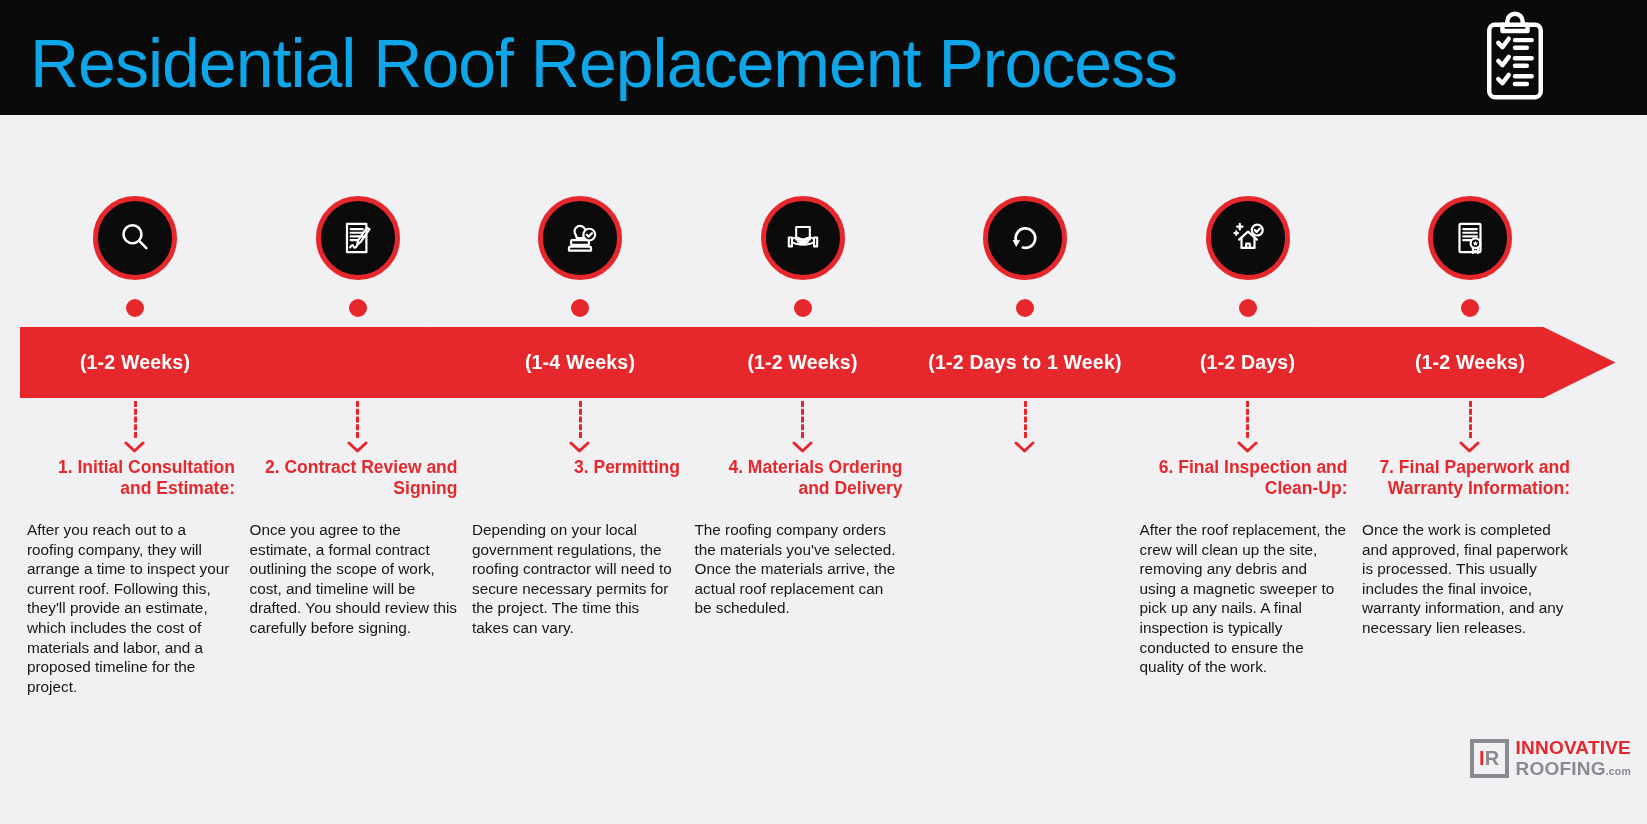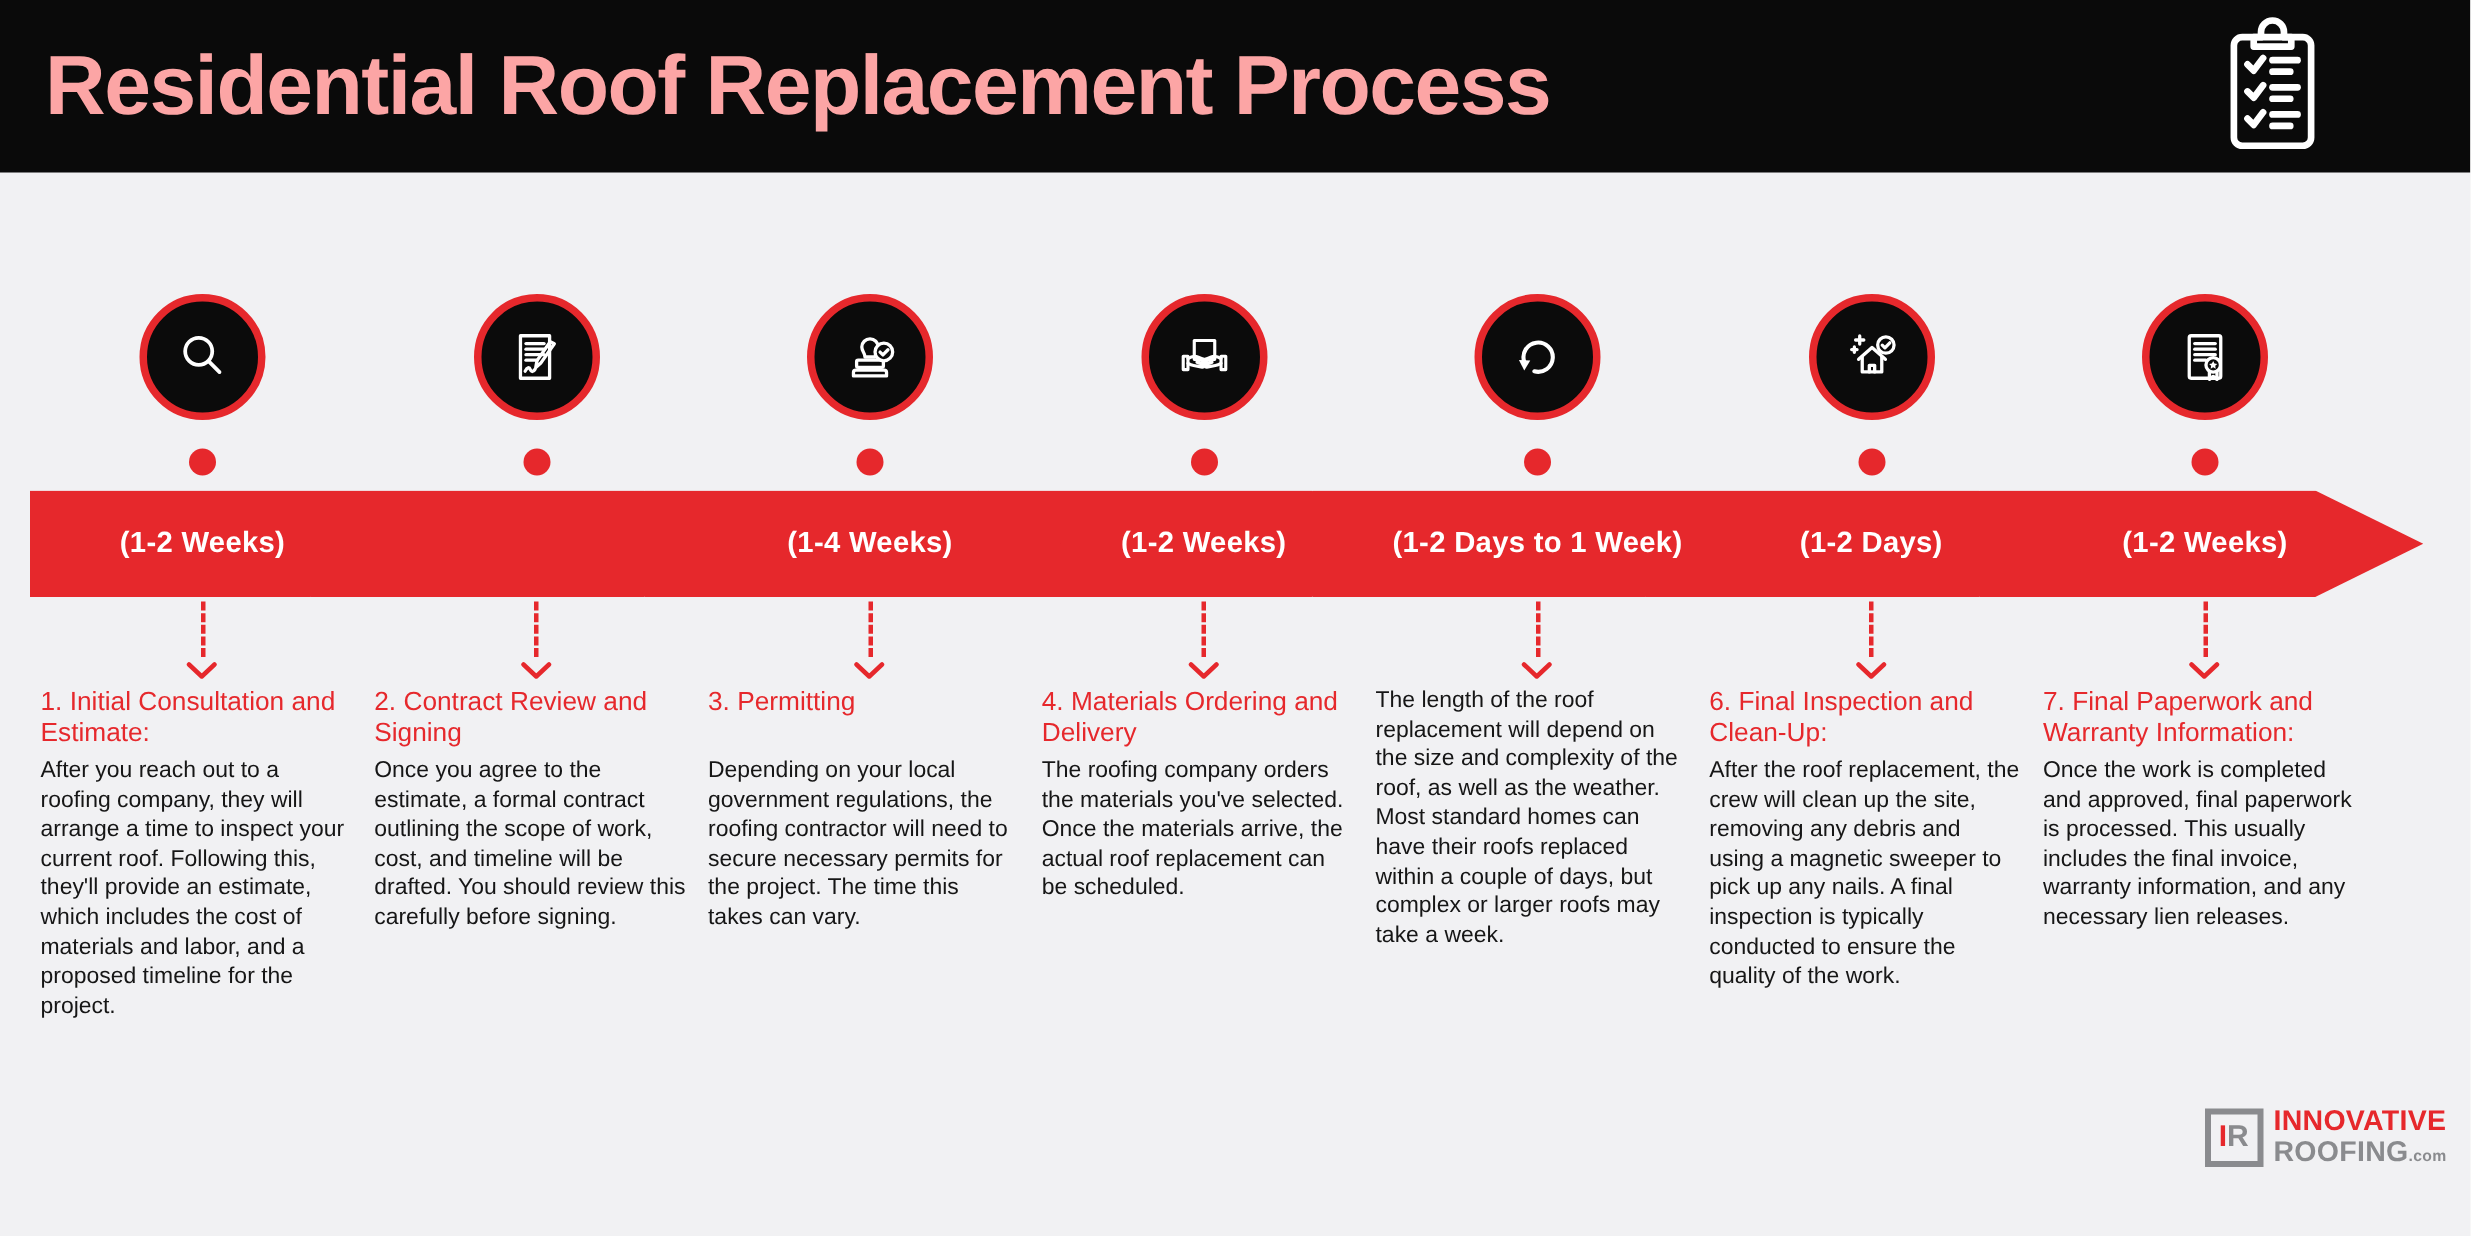--- a/index.html
+++ b/index.html
@@ -8,21 +8,21 @@
     --bg: #F1F1F3;
     --gray: #8A8B8E;
   }
   *{ margin:0; padding:0; box-sizing:border-box; }
   html,body{ width:1647px; height:824px; }
   body{ font-family:"Liberation Sans","DejaVu Sans",sans-serif; background:#fff; }
   .canvas{ position:relative; width:1647px; height:824px; background:var(--bg); overflow:hidden; }
 
   
   .header{ position:absolute; left:0; top:0; width:1647px; height:115px; background:var(--ink); }
-  .title{ position:absolute; left:30px; top:24px; color:#fca5a5; font-size:56px; font-weight:bold; letter-spacing:-1px; white-space:nowrap; }
+  .title{ position:absolute; left:30px; top:24px; color:#0ea5e9; font-size:68px; font-weight:normal; letter-spacing:-1px; white-space:nowrap; }
   .clipboard{ position:absolute; right:100px; top:11px; }
 
   
   .step-circle{ position:absolute; top:196px; width:84px; height:84px; border-radius:50%;
     background:#0B0B0B; border:5px solid var(--red); display:flex; align-items:center; justify-content:center; }
 
   .dot{ position:absolute; top:299px; width:18px; height:18px; border-radius:50%; background:var(--red); }
 
   
   .band{ position:absolute; left:0; top:327px; width:1647px; height:91px; }
@@ -33,21 +33,21 @@
   .band-label{ position:absolute; top:0; height:71px; width:200px; z-index:40;
     display:flex; align-items:center; justify-content:center;
     color:#fff; font-size:19.5px; font-weight:bold; letter-spacing:.2px; white-space:nowrap; }
 
   
   .dash{ position:absolute; top:401px; width:0; height:37px; border-left:3px dashed var(--red); }
   .chev{ position:absolute; top:441px; }
 
   
   .col{ position:absolute; top:457px; width:208px; }
-  .col h3{ color:var(--red); font-size:17.5px; line-height:21px; font-weight:normal; min-height:47px; margin-bottom:0; }
+  .col h3{ color:var(--red); font-size:17.5px; line-height:21px; font-weight:bold; min-height:47px; margin-bottom:16px;text-align:right; }
   .col p{ color:#161616; font-size:15.3px; line-height:19.6px; font-weight:500; }
 
   
   .brand{ position:absolute; right:16px; bottom:46px; display:flex; align-items:center; gap:7px; }
   .brand-box{ width:39px; height:39px; border:4px solid var(--gray); display:flex; align-items:center; justify-content:center;
     font-weight:bold; font-size:20px; letter-spacing:0; }
   .brand-box .i{ color:var(--red); } .brand-box .r{ color:var(--gray); }
   .brand-text{ line-height:1; }
   .brand-text .l1{ color:var(--red); font-weight:bold; font-size:19px; letter-spacing:.2px; }
   .brand-text .l2{ color:var(--gray); font-weight:bold; font-size:19px; letter-spacing:.2px; margin-top:2px; }
@@ -223,21 +223,20 @@
   </div>
   <div class="col" style="left:472px">
     <h3>3. Permitting</h3>
     <p>Depending on your local government regulations, the roofing contractor will need to secure necessary permits for the project. The time this takes can vary.</p>
   </div>
   <div class="col" style="left:694.5px">
     <h3>4. Materials Ordering and Delivery</h3>
     <p>The roofing company orders the materials you've selected. Once the materials arrive, the actual roof replacement can be scheduled.</p>
   </div>
   <div class="col" style="left:917px">
-    <p>The length of the roof replacement will depend on the size and complexity of the roof, as well as the weather. Most standard homes can have their roofs replaced within a couple of days, but complex or larger roofs may take a week.</p>
   </div>
   <div class="col" style="left:1139.5px">
     <h3>6. Final Inspection and Clean-Up:</h3>
     <p>After the roof replacement, the crew will clean up the site, removing any debris and using a magnetic sweeper to pick up any nails. A final inspection is typically conducted to ensure the quality of the work.</p>
   </div>
   <div class="col" style="left:1362px">
     <h3>7. Final Paperwork and Warranty Information:</h3>
     <p>Once the work is completed and approved, final paperwork is processed. This usually includes the final invoice, warranty information, and any necessary lien releases.</p>
   </div>
 

